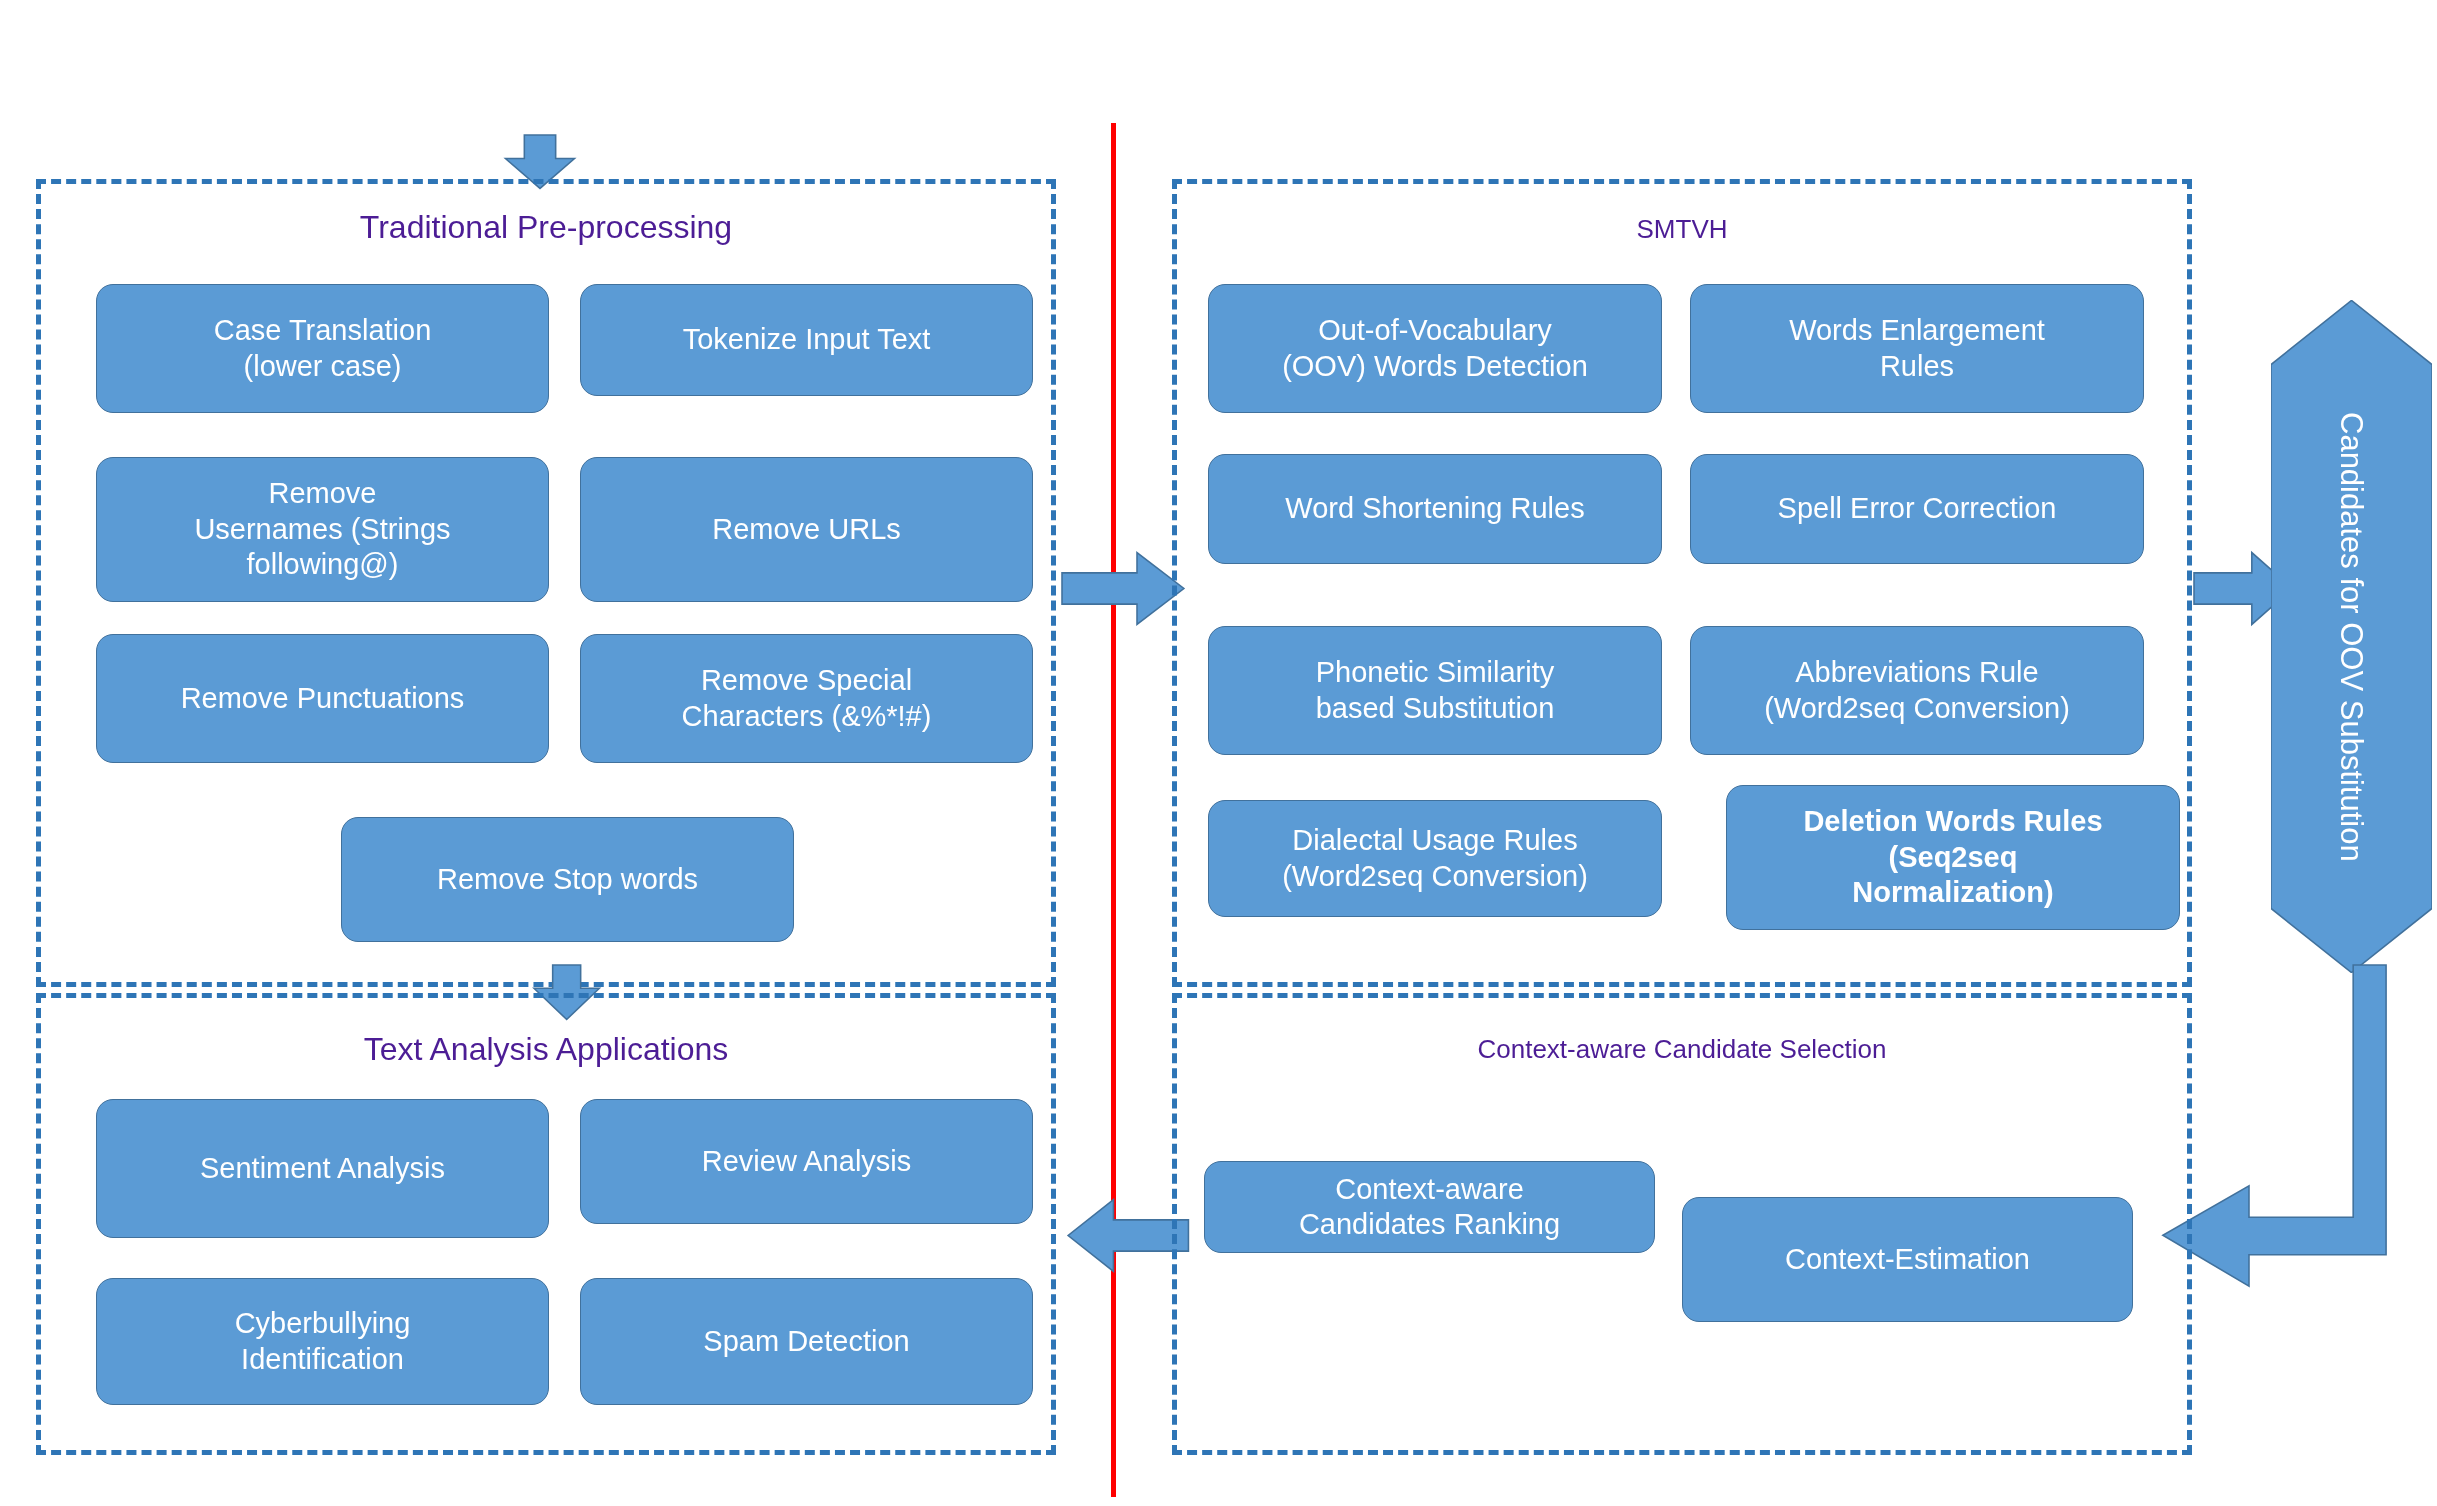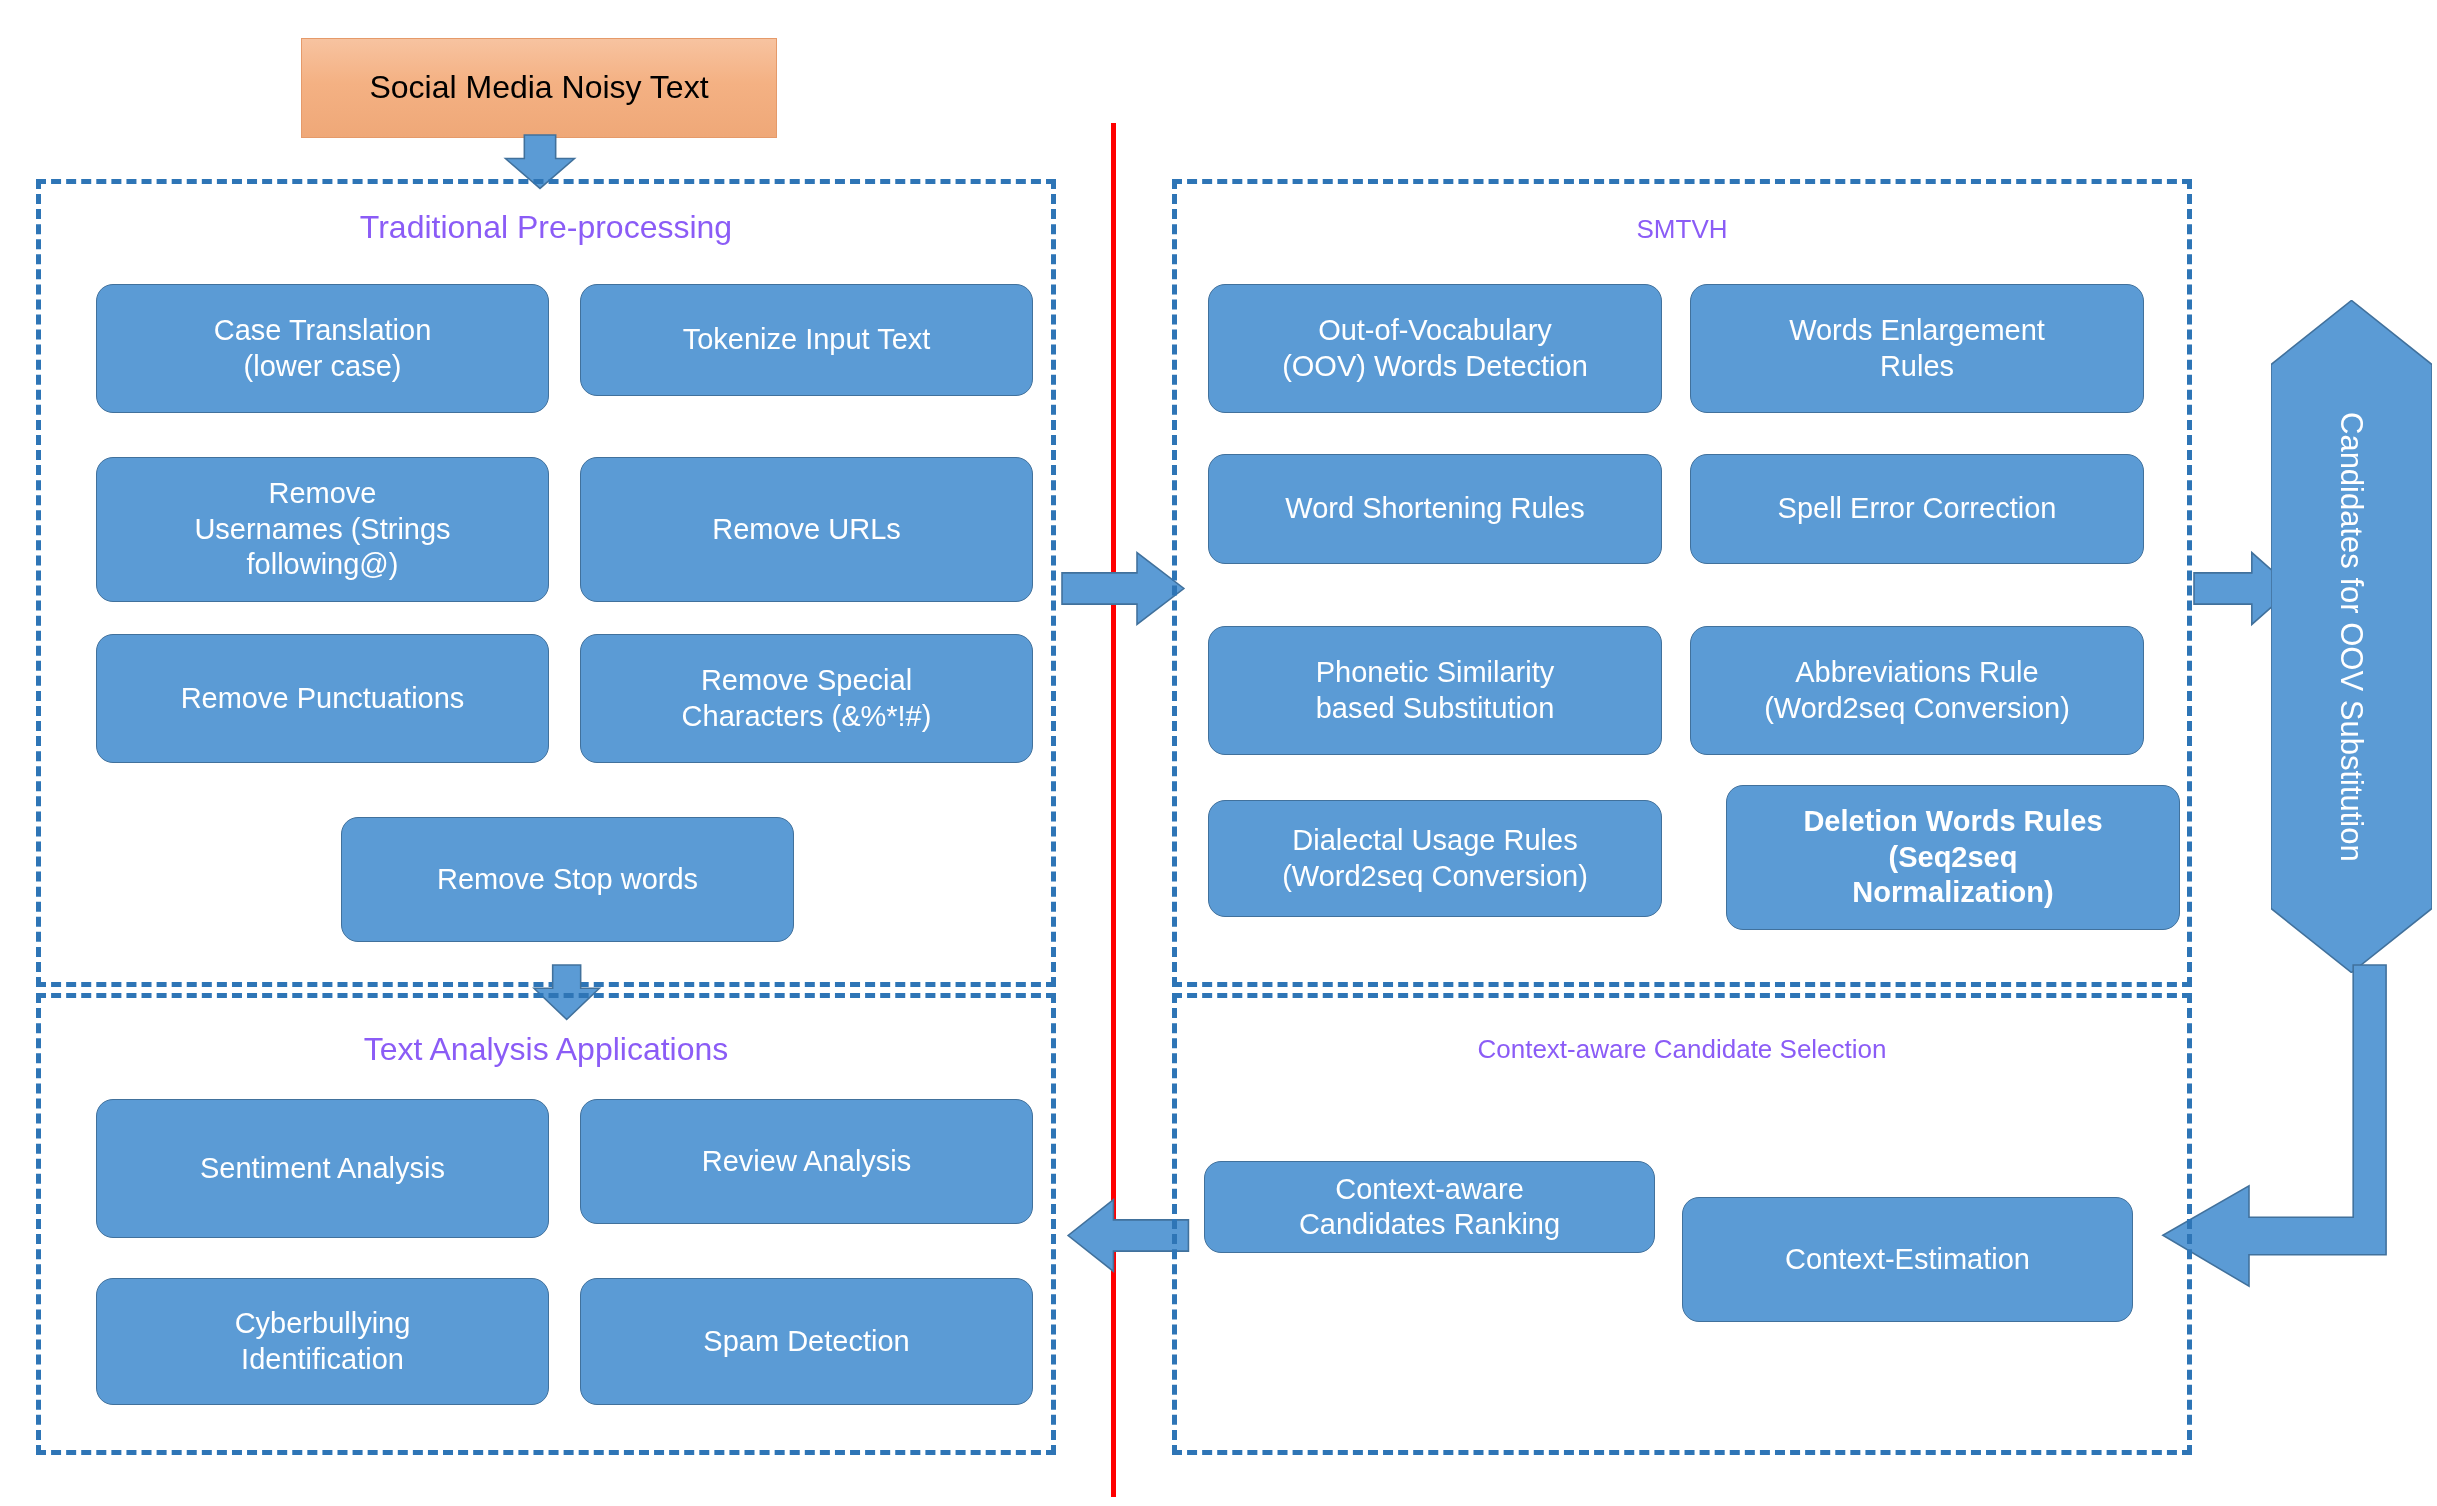--- a/index.html
+++ b/index.html
@@ -36,21 +36,21 @@
 
   
   .panel {
     border: 5.5px dashed #2E75B6;
     background: transparent;
     box-sizing: border-box;
   }
   .panel-title {
     position: absolute;
     text-align: center;
-    color: #8b5cf6;
+    color: #4c1d95;
     font-size: 32px;
     line-height: 1.1;
     white-space: nowrap;
   }
   .panel-title.small {
     font-size: 26px;
   }
 
   
   .pbox {
@@ -95,23 +95,20 @@
     pointer-events: none;
   }
 </style>
 </head>
 <body>
 
 <div id="canvas">
 
   <div class="abs red-line" style="left:1111px; top:123px; height:1374px;"></div>
 
-  <div class="abs source-box" style="left:301px; top:38px; width:474px; height:98px;">
-    <span>Social Media Noisy Text</span>
-  </div>
 
   <svg class="arrow-svg" style="left:493px; top:135px;" width="94" height="55" viewBox="0 0 120 70">
     <polygon points="40,0 80,0 80,30 104,30 60,68 16,30 40,30" fill="#5B9BD5" stroke="#41719C" stroke-width="2"></polygon>
   </svg>
 
   <div class="abs panel" style="left:36px; top:179px; width:1020px; height:808px;">
   </div>
   <div class="panel-title" style="left:36px; top:210px; width:1020px;">
     <span>Traditional Pre-processing</span>
   </div>

